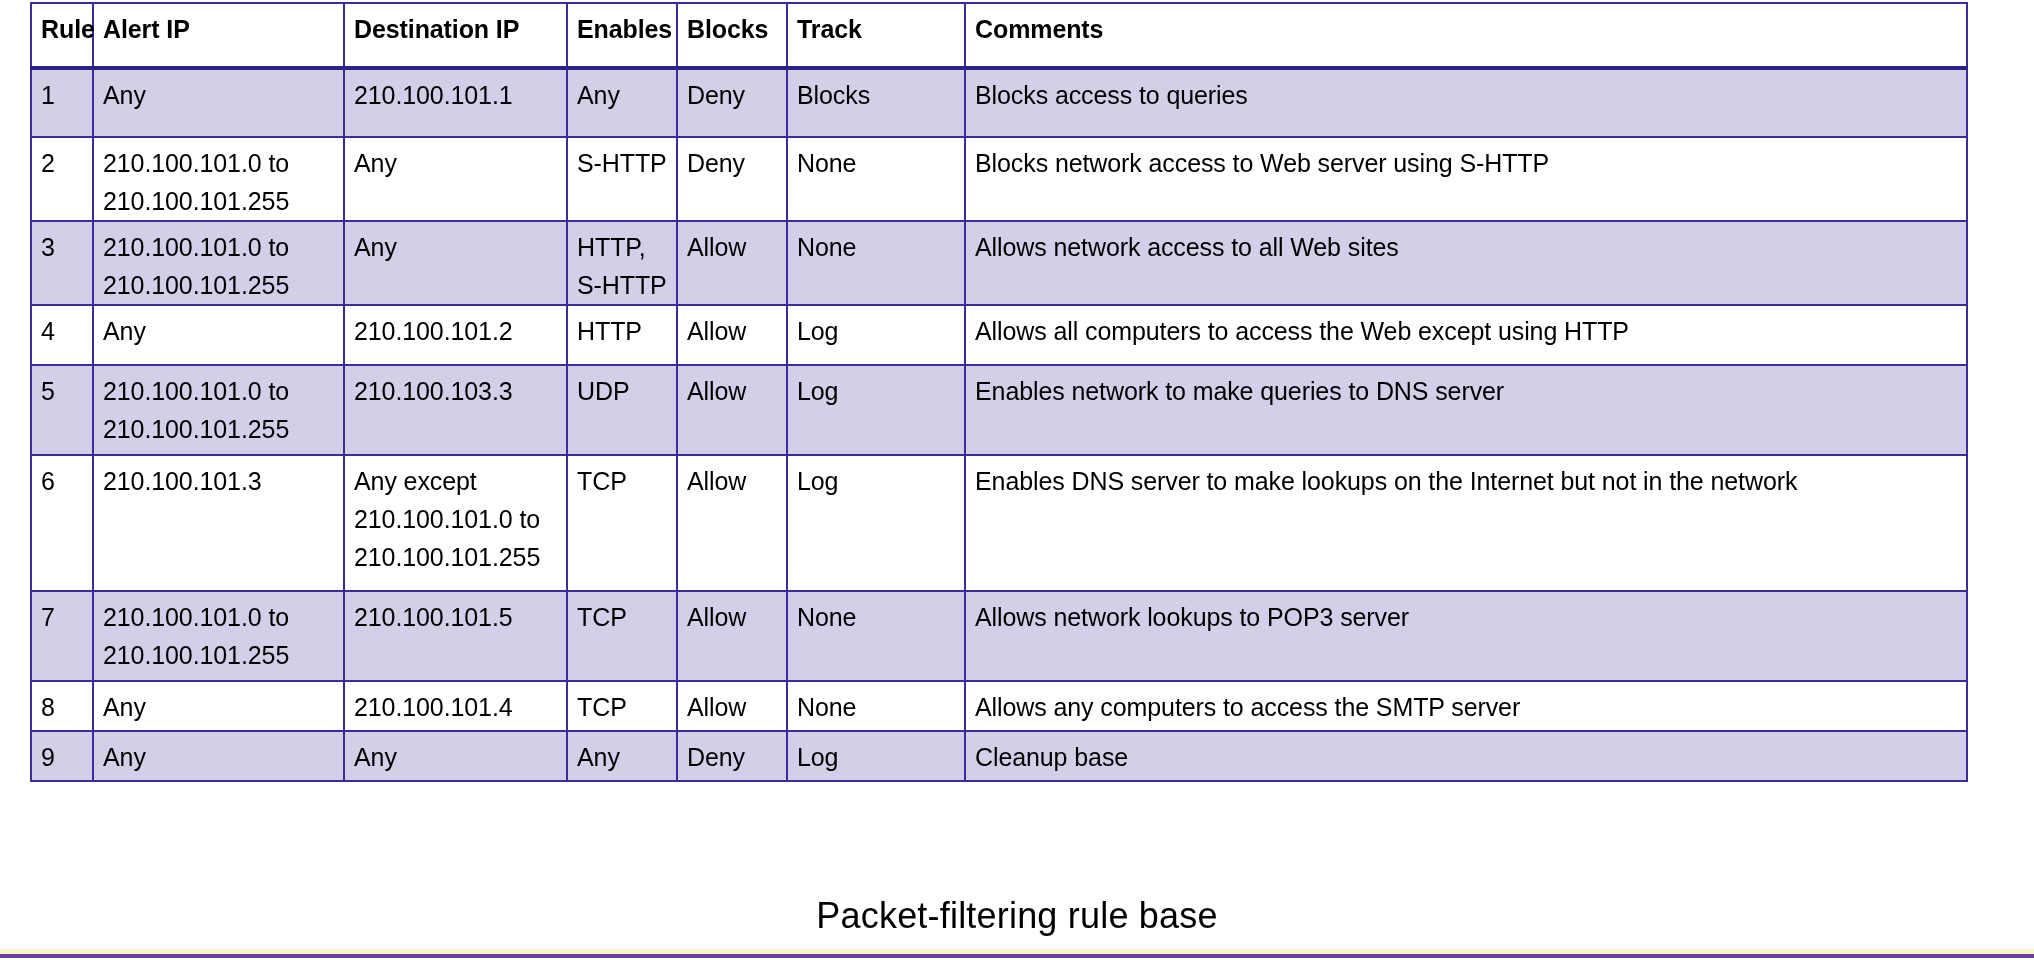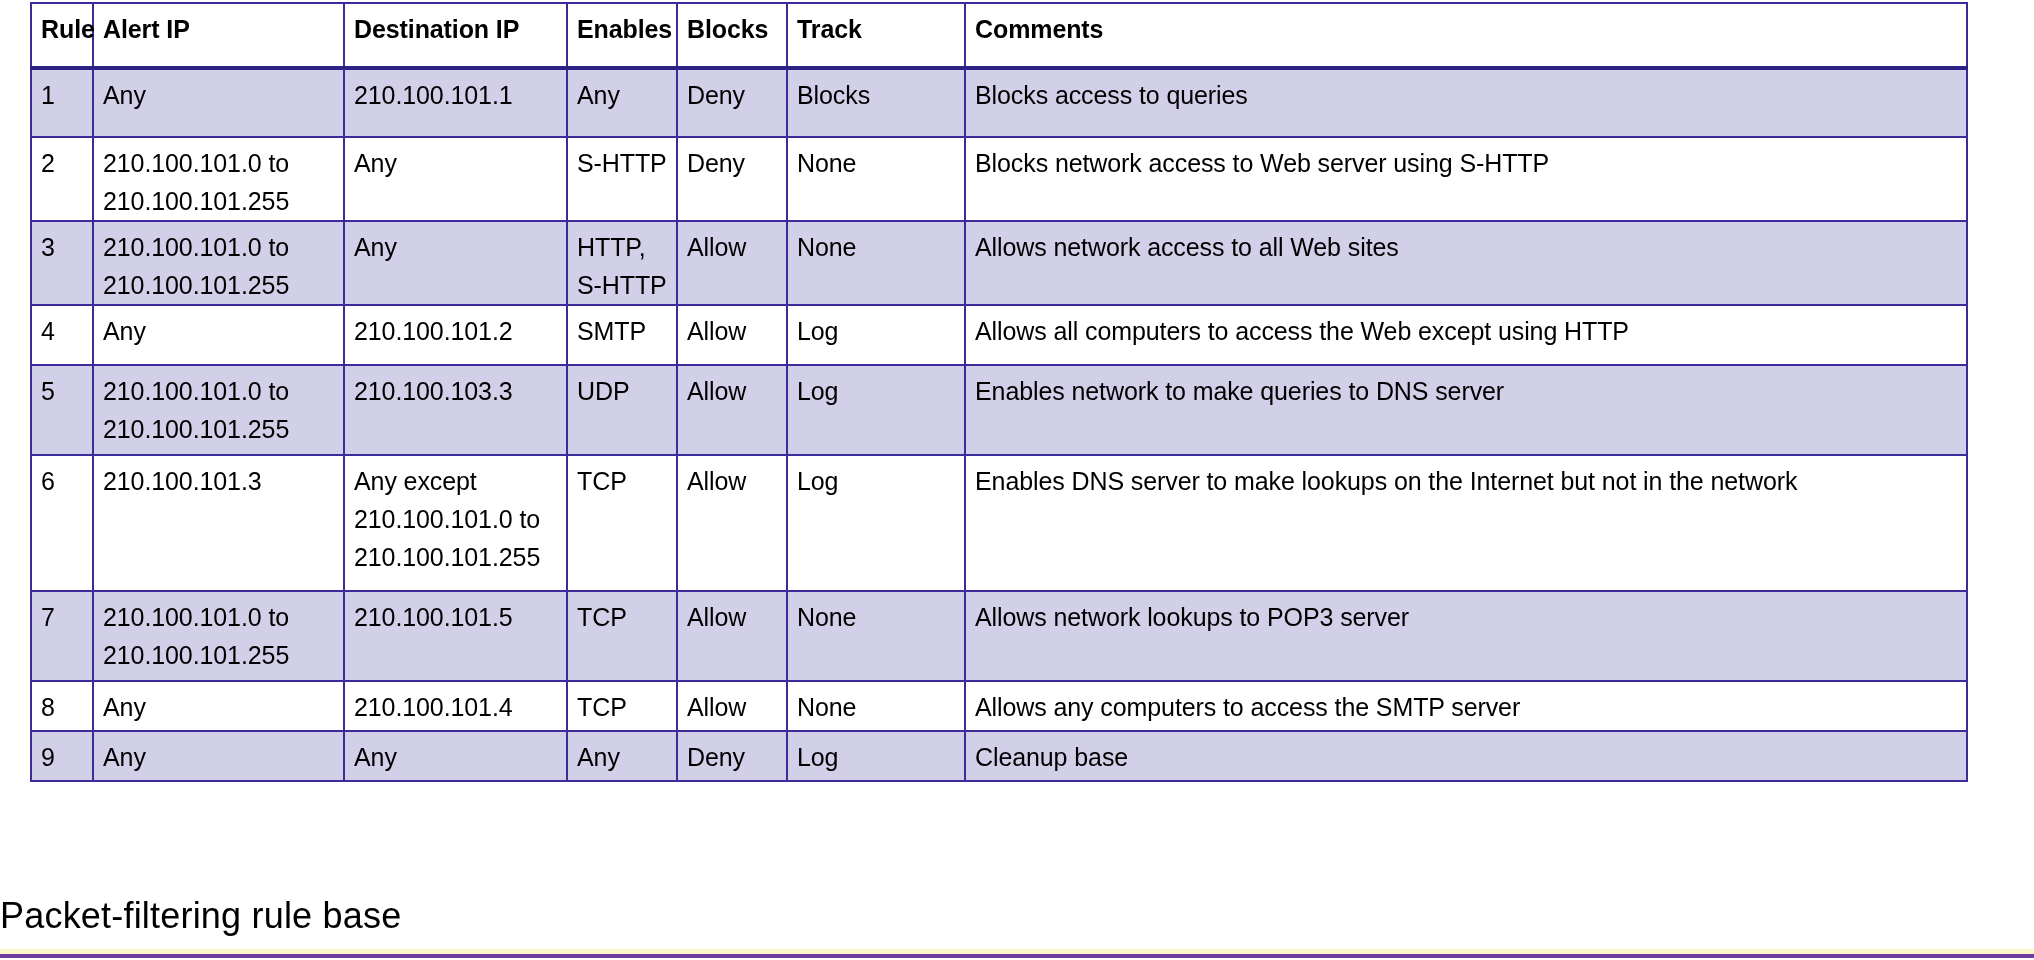--- a/index.html
+++ b/index.html
@@ -82,21 +82,21 @@
   tr.r9 td { height: 42px; }
 
   .cell-line { display: block; white-space: nowrap; }
 
   
   .caption {
     position: absolute;
     left: 0;
     top: 895px;
     width: 2034px;
-    text-align: left;
+    text-align: center;
     font-size: 36px;
     font-family: "Liberation Sans", sans-serif;
     color: #000000;
     letter-spacing: 0.2px;
   }
 
   
   .bottom-band {
     position: absolute;
     left: 0;
@@ -194,21 +194,21 @@
 
       <tr class="plain r4">
         <td>4</td>
         <td>
           <span class="cell-line">Any</span>
         </td>
         <td>
           <span class="cell-line">210.100.101.2</span>
         </td>
         <td>
-          <span class="cell-line">SMTP</span>
+          <span class="cell-line">HTTP</span>
         </td>
         <td>Allow</td>
         <td>Log</td>
         <td>Allows all computers to access the Web except using HTTP</td>
       </tr>
 
       <tr class="shade r5">
         <td>5</td>
         <td>
           <span class="cell-line">210.100.101.0 to</span>

